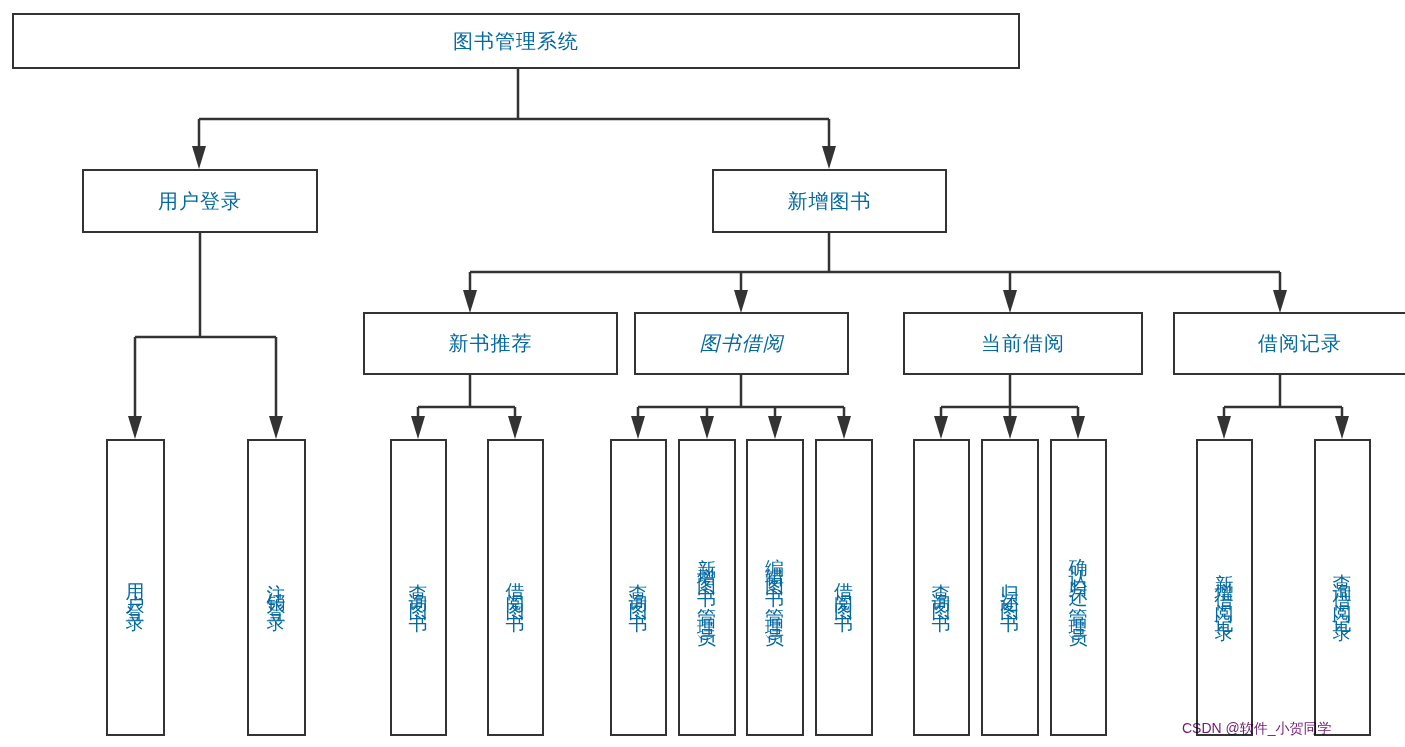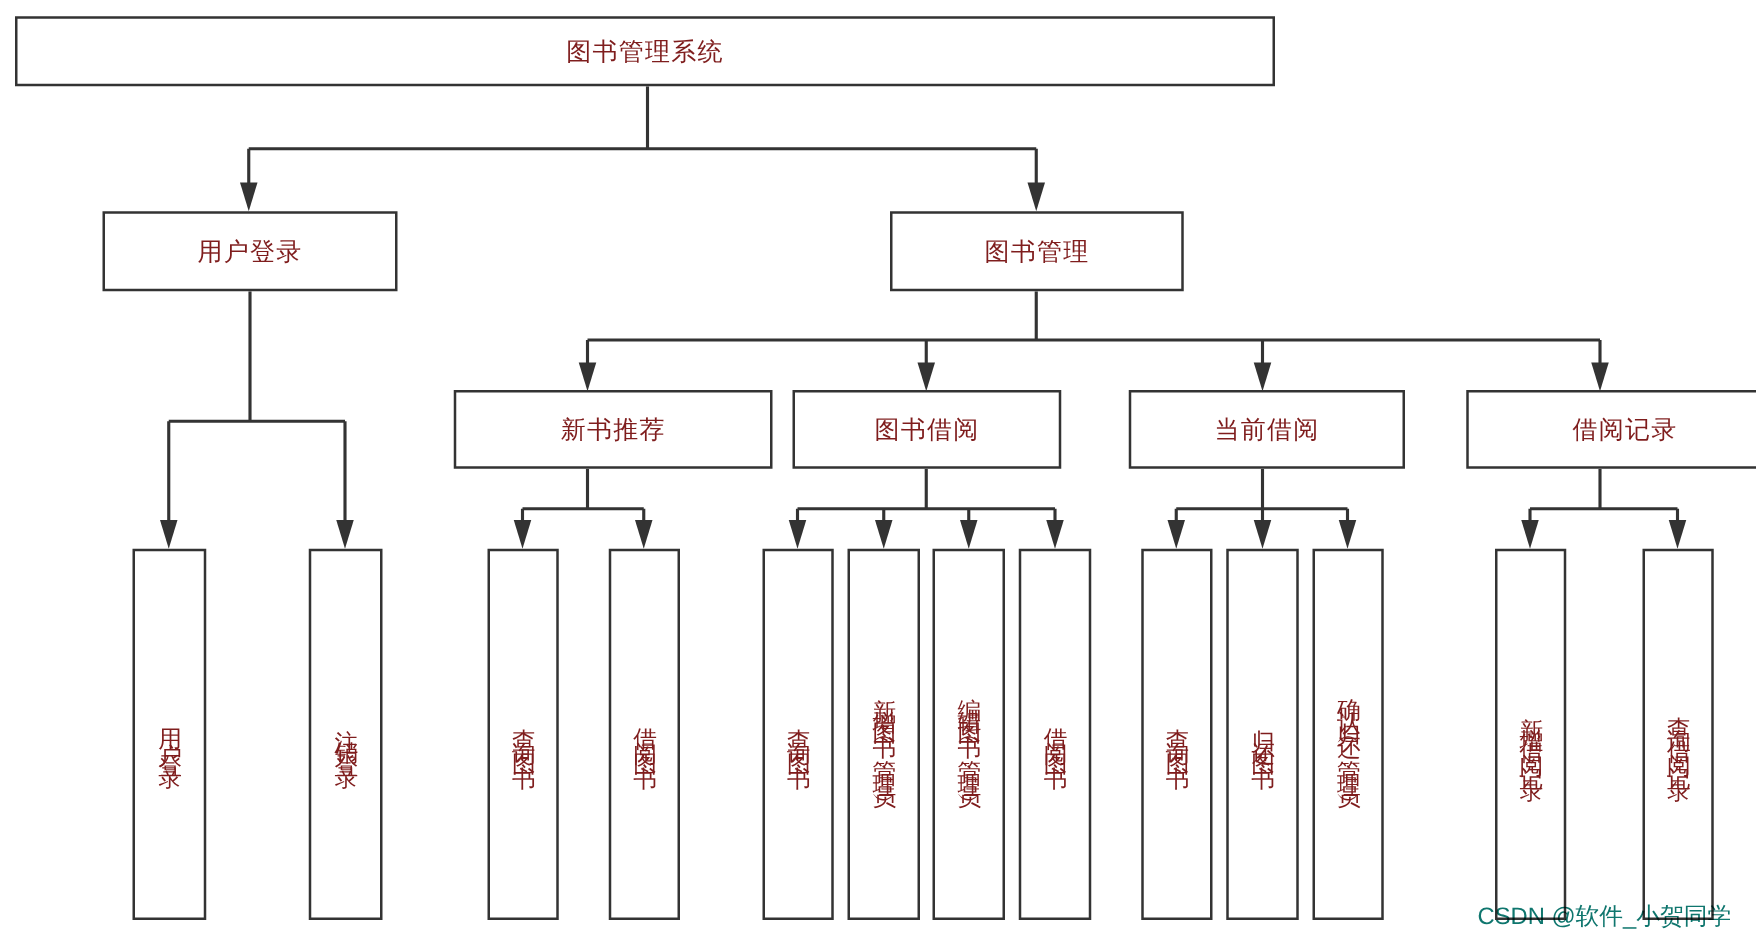--- a/index.html
+++ b/index.html
@@ -18,38 +18,38 @@
     z-index: 1;
   }
   .node {
     position: absolute;
     box-sizing: border-box;
     background: #ffffff;
     border: 2px solid #333333;
     display: flex;
     align-items: center;
     justify-content: center;
-    color: #7f1d1d;
+    color: #0369a1;
     z-index: 2;
   }
   .node.h { font-size: 20px; letter-spacing: 1px; }
   .node.v .label {
     writing-mode: vertical-rl;
     text-orientation: mixed;
     font-size: 19px;
     letter-spacing: 10px;
     line-height: 1;
     white-space: nowrap;
   }
   .watermark {
     position: absolute;
     left: 1182px;
     top: 720px;
-    font-size: 19px;
-    color: #0f766e;
+    font-size: 14px;
+    color: #701a75;
     letter-spacing: 0px;
     white-space: nowrap;
     z-index: 5;
     mix-blend-mode: multiply;
   }
 </style>
 </head>
 <body>
 
 <div class="canvas">
@@ -95,30 +95,30 @@
   </svg>
 
   <div class="node h" style="left:12px; top:13px; width:1008px; height:56px;">
     <span class="label">图书管理系统</span>
   </div>
 
   <div class="node h" style="left:82px; top:169px; width:236px; height:64px;">
     <span class="label">用户登录</span>
   </div>
   <div class="node h" style="left:712px; top:169px; width:235px; height:64px;">
-    <span class="label">图书管理</span>
+    <span class="label">新增图书</span>
   </div>
 
   <div class="node h" style="left:363px; top:312px; width:255px; height:63px;">
     <span class="label">新书推荐</span>
   </div>
-  <div class="node h" style="left:634px; top:312px; width:215px; height:63px;">
+  <div class="node h" style="left:634px; top:312px; width:215px; height:63px;font-style:italic;">
     <span class="label">图书借阅</span>
   </div>
-  <div class="node h" style="left:903px; top:312px; width:221px; height:63px;">
+  <div class="node h" style="left:903px; top:312px; width:240px; height:63px;">
     <span class="label">当前借阅</span>
   </div>
   <div class="node h" style="left:1173px; top:312px; width:254px; height:63px;">
     <span class="label">借阅记录</span>
   </div>
 
   <div class="node v" style="left:106px; top:439px; width:59px; height:297px;">
     <span class="label">用户登录</span>
   </div>
   <div class="node v" style="left:247px; top:439px; width:59px; height:297px;">

